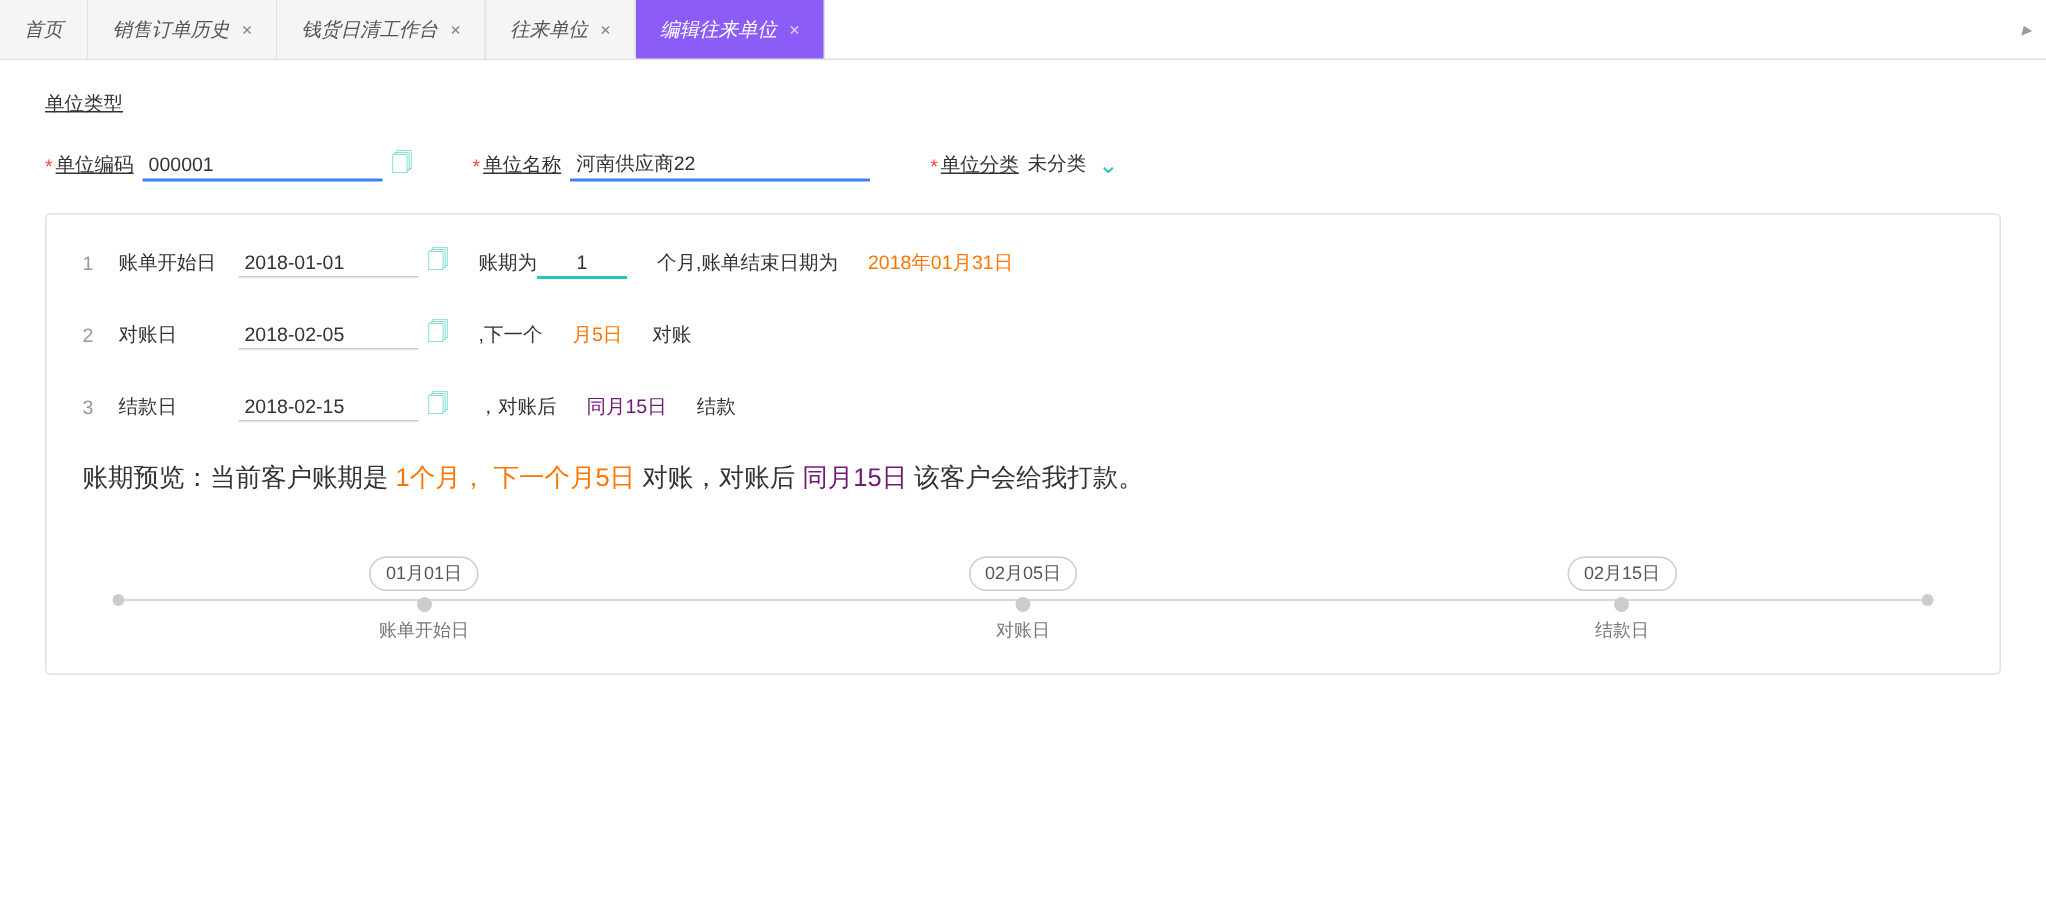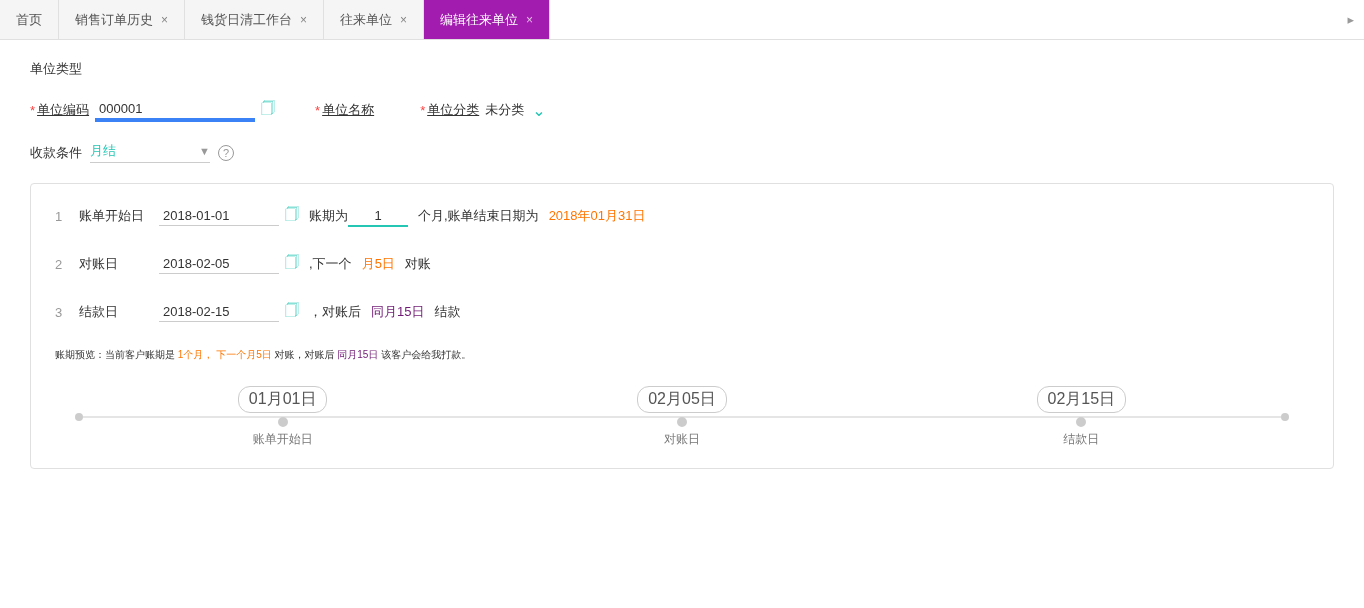--- a/index.html
+++ b/index.html
@@ -6,35 +6,36 @@
     body { font-family: 'Microsoft YaHei', Arial, sans-serif; font-size: 13px; background: #f5f5f5; color: #333; }
 
     
     .tab-bar {
       display: flex;
       align-items: stretch;
       background: #fff;
       border-bottom: 1px solid #e0e0e0;
       height: 40px;
       padding-left: 0;
+      font-style: italic;
     }
     .tab {
       display: flex;
       align-items: center;
       padding: 0 16px;
       cursor: pointer;
       font-size: 13px;
       color: #555;
       border-right: 1px solid #e0e0e0;
       white-space: nowrap;
       position: relative;
       background: #f5f5f5;
     }
     .tab.active {
-      background: #a21caf;
+      background: #8b5cf6;
       color: #fff;
     }
     .tab .close-btn {
       margin-left: 8px;
       font-size: 12px;
       opacity: 0.7;
       cursor: pointer;
     }
     .tab.active .close-btn { color: #fff; }
     .tab-more {
@@ -57,20 +58,21 @@
     .form-row {
       display: flex;
       align-items: center;
       margin-bottom: 20px;
     }
     .form-label {
       color: #333;
       white-space: nowrap;
       margin-right: 8px;
       font-size: 13px;
+      text-decoration: underline;
     }
     .required-star {
       color: #f44;
       margin-right: 2px;
     }
 
     
     .radio-group {
       display: flex;
       align-items: center;
@@ -107,21 +109,21 @@
       margin-right: 40px;
     }
     .field-wrap .field-label {
       white-space: nowrap;
       margin-right: 6px;
       font-size: 13px;
       text-decoration: underline;
     }
     .text-input {
       border: none;
-      border-bottom: 4px solid #3b82f6;
+      border-bottom: 2px solid #3b82f6;
       outline: none;
       font-size: 13px;
       padding: 2px 4px;
       color: #333;
       background: transparent;
       width: 160px;
     }
     .calendar-icon {
       color: #26c6b5;
       margin-left: 6px;
@@ -202,43 +204,43 @@
       border: none;
       border-bottom: 1px solid #ccc;
       outline: none;
       font-size: 13px;
       color: #333;
       background: transparent;
       width: 120px;
       padding: 2px 4px;
     }
     .row-desc {
-      margin-left: 10px;
+      margin-left: 20px;
       font-size: 13px;
       color: #333;
     }
     .highlight-orange { color: #ff7500; }
     .highlight-teal { color: #701a75; }
     .month-input {
       border: none;
       border-bottom: 2px solid #26c6b5;
       outline: none;
       font-size: 13px;
       color: #333;
       width: 60px;
       text-align: center;
       padding: 2px 4px;
     }
 
     
     .preview-text {
-      font-size: 10px;
+      font-size: 17px;
       color: #333;
       margin-top: 16px;
-      margin-bottom: 24px;
+      margin-bottom: 41px;
     }
     .timeline-line {
       position: absolute;
       top: 50%;
       left: 0; right: 0;
       height: 1px;
       background: #ccc;
       transform: translateY(-50%);
       z-index: 0;
     }
@@ -253,21 +255,21 @@
       width: 10px; height: 10px;
       border-radius: 50%;
       background: #ccc;
       border: 2px solid #ccc;
     }
     .timeline-node-label-top {
       background: #fff;
       border: 1px solid #ccc;
       border-radius: 12px;
       padding: 2px 10px;
-      font-size: 16px;
+      font-size: 12px;
       color: #555;
       margin-bottom: 4px;
       white-space: nowrap;
     }
     .timeline-node-label-bottom {
       font-size: 12px;
       color: #777;
       margin-top: 4px;
       white-space: nowrap;
     }
@@ -317,40 +319,33 @@
     <div class="field-wrap">
       <span class="required-star">*</span>
       <span class="field-label">单位编码</span>
       <input class="text-input" type="text" value="000001" style="">
       <span class="calendar-icon">🗍</span>
     </div>
 
     <div class="field-wrap">
       <span class="required-star">*</span>
       <span class="field-label">单位名称</span>
+      <input class="text-input" type="text" style="width: 200px;" value="河南供应商22">
     </div>
 
     <div class="field-wrap">
       <span class="required-star">*</span>
       <span class="field-label">单位分类</span>
       <div class="category-select-wrap">
         <span class="category-value">未分类</span>
         <span class="category-arrow">⌄</span>
       </div>
     </div>
   </div>
 
-  <div class="form-row">
-    <span class="form-label">收款条件</span>
-    <div class="select-wrap">
-      <span class="select-value">月结</span>
-      <span class="dropdown-arrow">▼</span>
-    </div>
-    <div class="help-icon">?</div>
-  </div>
 
   <div class="panel">
 
     <div class="setting-row">
       <span class="row-num">1</span>
       <span class="row-field-label">账单开始日</span>
       <input class="date-input" type="text" value="2018-01-01" style="">
       <span class="calendar-icon">🗍</span>
       <span class="row-desc">账期为</span>
       <input class="month-input" type="text" value="1" style="">

